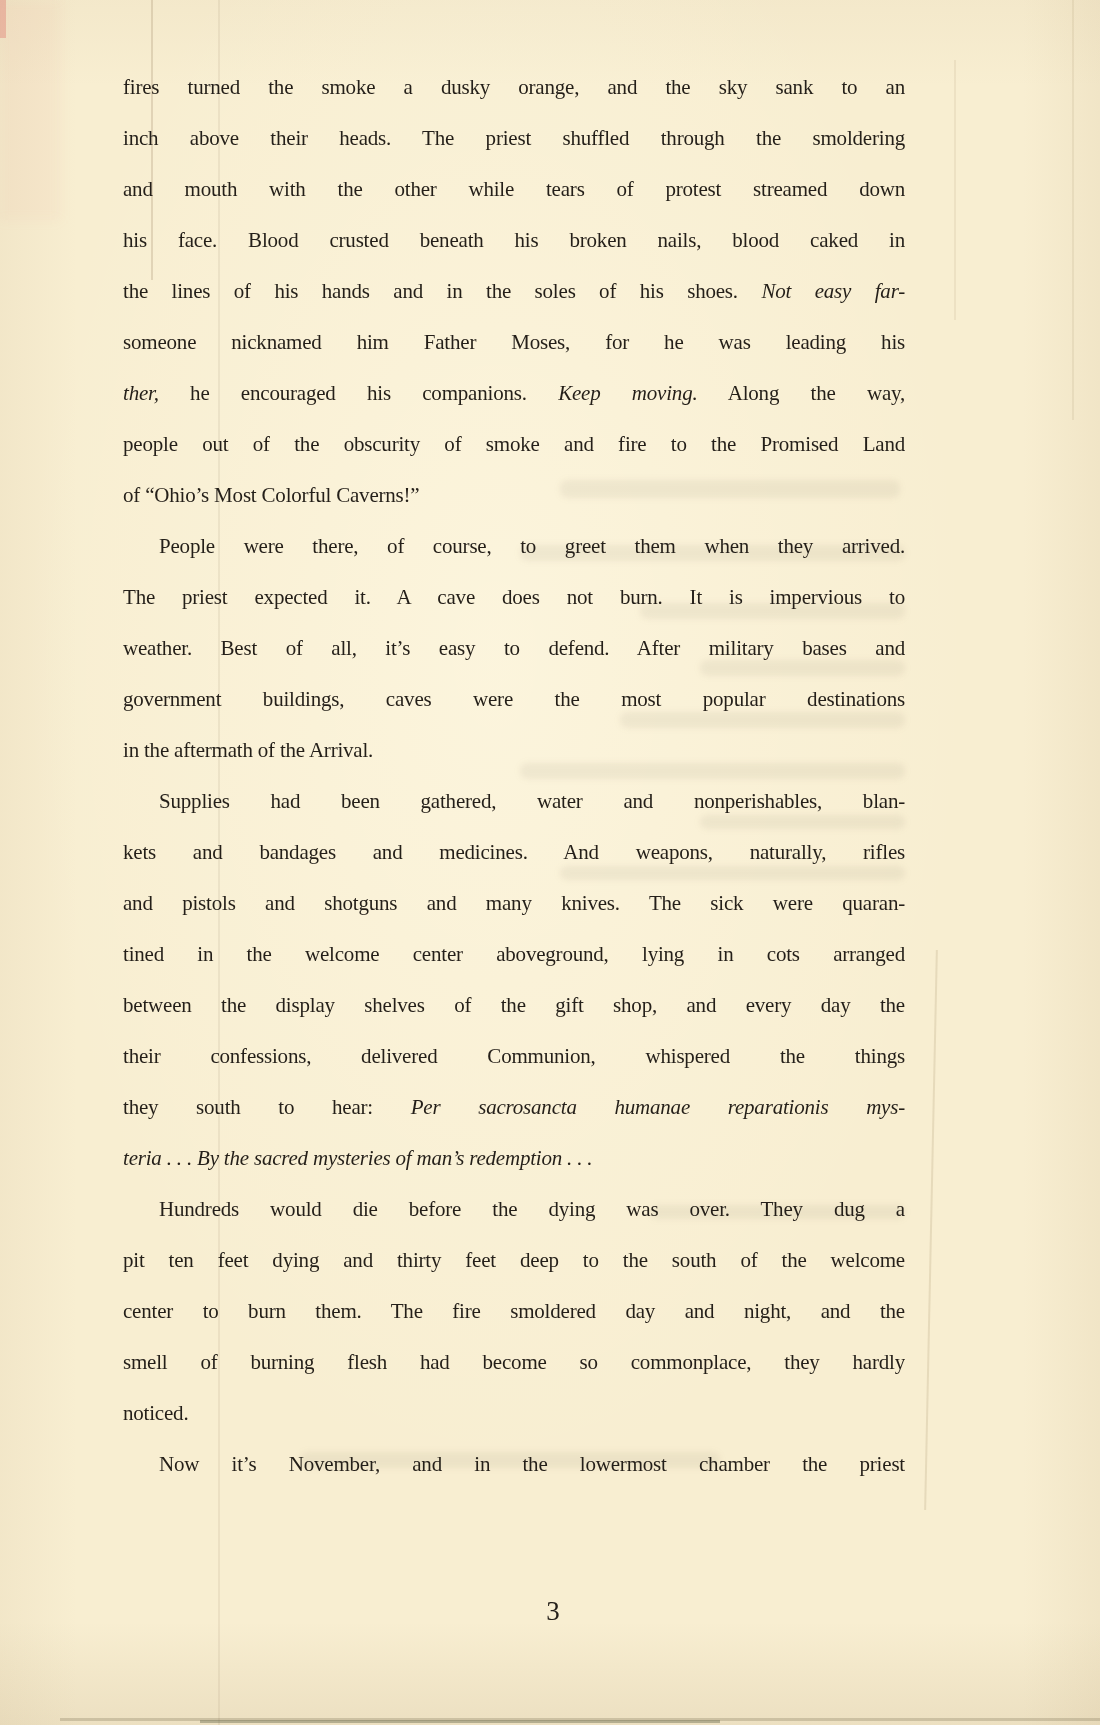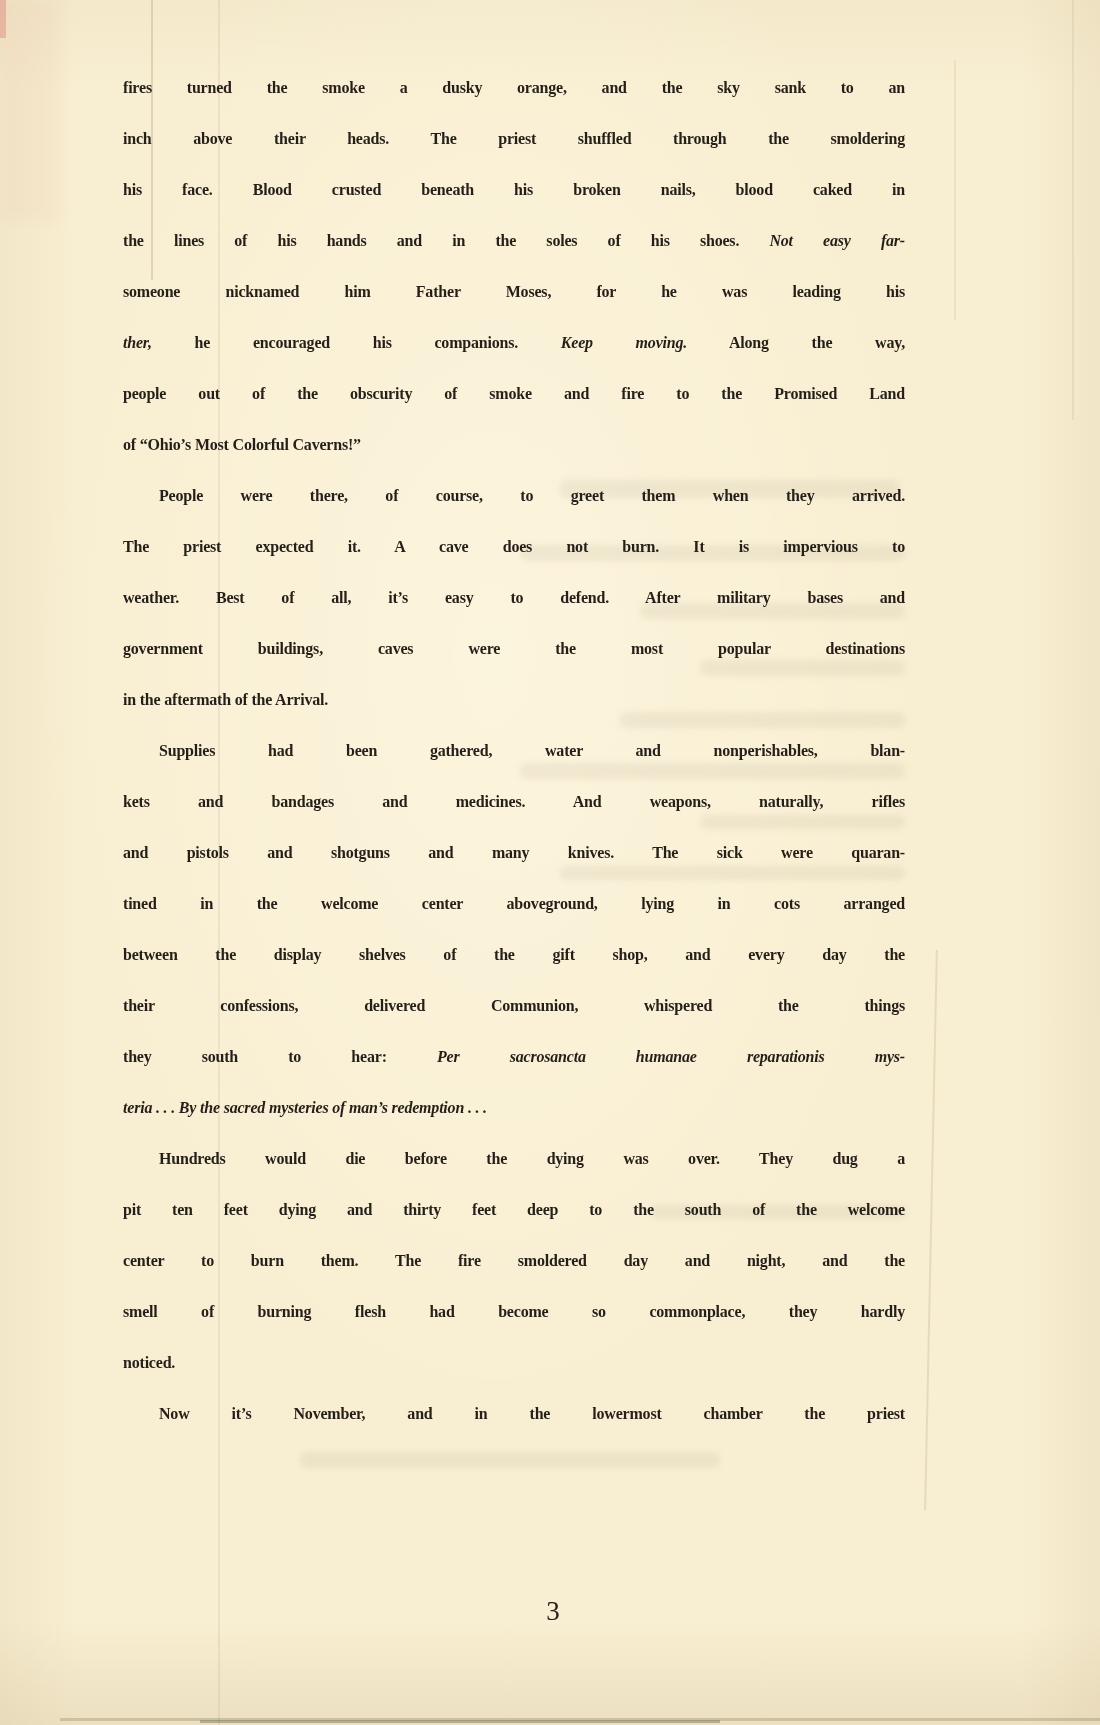--- a/index.html
+++ b/index.html
@@ -22,22 +22,21 @@
       linear-gradient(to right, rgba(190,165,125,0.10) 0%, rgba(190,165,125,0) 7%, rgba(190,165,125,0) 93%, rgba(190,165,125,0.12) 100%),
       linear-gradient(to bottom, rgba(190,165,125,0.08) 0%, rgba(190,165,125,0) 5%, rgba(190,165,125,0) 94%, rgba(175,150,110,0.16) 100%);
     pointer-events: none;
   }
   .text-block {
     position: absolute;
     left: 123px;
     top: 62px;
     width: 782px;
     color: var(--ink, #241f19);
-    font-size: 16px;
-    font-weight: bold;
+    font-size: 21px;
   }
   .line {
     height: 51px;
     line-height: 51px;
     letter-spacing: -0.2px;
     text-align: justify;
     text-align-last: justify;
     overflow: hidden;
     white-space: normal;
   }
@@ -101,20 +100,21 @@
 <div class="smudge" style="left:620px; top:712px; width:285px; height:16px;"></div>
 <div class="smudge" style="left:520px; top:763px; width:385px; height:16px;"></div>
 <div class="smudge" style="left:700px; top:815px; width:205px; height:14px;"></div>
 <div class="smudge" style="left:560px; top:866px; width:345px; height:14px;"></div>
 <div class="smudge" style="left:650px; top:1205px; width:255px; height:14px;"></div>
 <div class="smudge" style="left:300px; top:1452px; width:420px; height:16px;"></div>
 
 <div class="text-block" id="text-block">
     <div class="line"><span>fires turned the smoke a dusky orange, and the sky sank to an</span></div>
     <div class="line"><span>inch above their heads. The priest shuffled through the smoldering</span></div>
+    <div class="line"><span>and mouth with the other while tears of protest streamed down</span></div>
     <div class="line"><span>his face. Blood crusted beneath his broken nails, blood caked in</span></div>
     <div class="line"><span>the lines of his hands and in the soles of his shoes. </span><em>Not easy far-</em></div>
     <div class="line"><span>someone nicknamed him Father Moses, for he was leading his</span></div>
     <div class="line"><em>ther,</em><span> he encouraged his companions. </span><em>Keep moving.</em><span> Along the way,</span></div>
     <div class="line"><span>people out of the obscurity of smoke and fire to the Promised Land</span></div>
     <div class="line end"><span>of “Ohio’s Most Colorful Caverns!”</span></div>
     <div class="line indent"><span>People were there, of course, to greet them when they arrived.</span></div>
     <div class="line"><span>The priest expected it. A cave does not burn. It is impervious to</span></div>
     <div class="line"><span>weather. Best of all, it’s easy to defend. After military bases and</span></div>
     <div class="line"><span>government buildings, caves were the most popular destinations</span></div>

